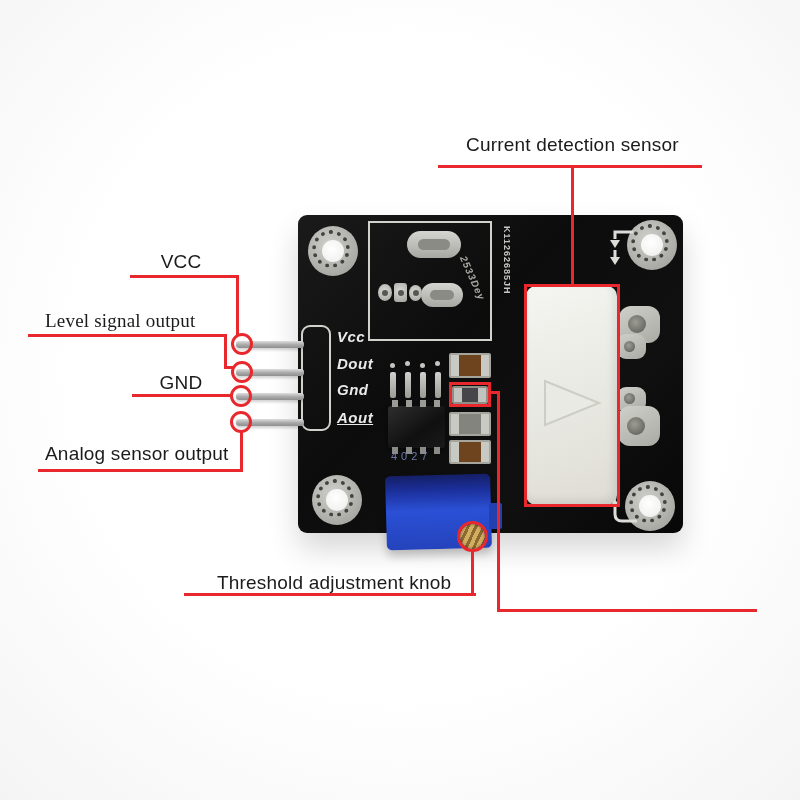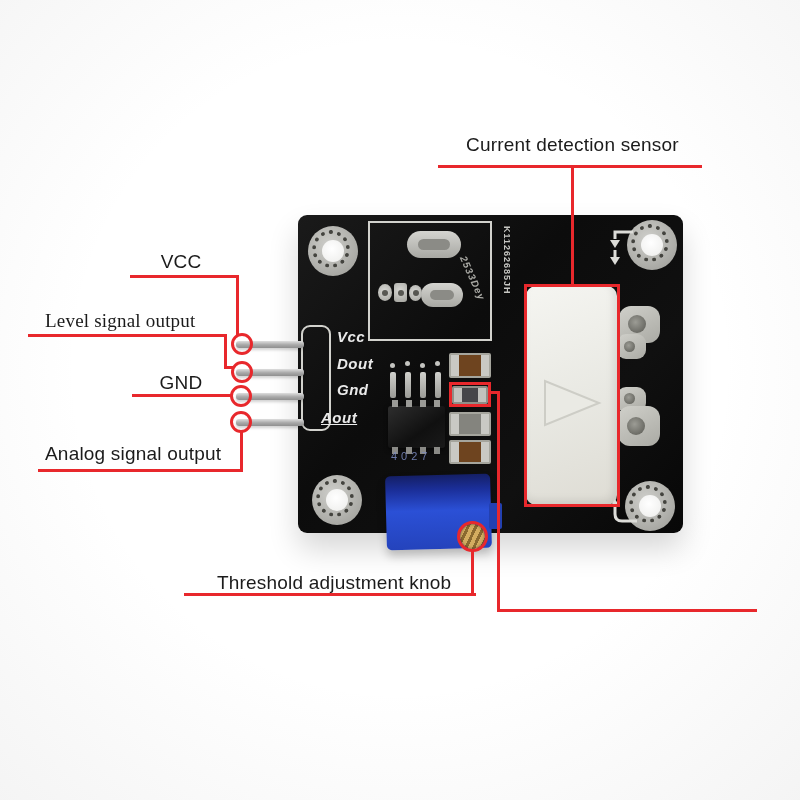--- a/index.html
+++ b/index.html
@@ -92,21 +92,21 @@
       <div class="dot"></div>
     </div>
 
   <div class="serial">K11262685JH</div>
   <div class="datecode">2533Dey</div>
 
   <div class="silk" style="left:301px;top:325px;width:30px;height:106px;border-radius:9px;"></div>
   <div class="pinlbl" style="left:337px;top:328px;">Vcc</div>
   <div class="pinlbl" style="left:337px;top:355px;text-align:center;">Dout</div>
   <div class="pinlbl" style="left:337px;top:381px;">Gnd</div>
-  <div class="pinlbl" style="left:321px;top:409px;text-decoration:underline;">Aout</div>
+  <div class="pinlbl" style="left:337px;top:409px;text-decoration:underline;">Aout</div>
 
   <div class="pinbar" style="left:236px;top:341px;"></div>
   <div class="pinbar" style="left:236px;top:369px;"></div>
   <div class="pinbar" style="left:236px;top:393px;"></div>
   <div class="pinbar" style="left:236px;top:419px;"></div>
 
   <div class="cdot" style="left:390px;top:363px;"></div>
   <div class="cdot" style="left:405px;top:361px;"></div>
   <div class="cdot" style="left:420px;top:363px;"></div>
   <div class="cdot" style="left:435px;top:361px;"></div>
@@ -185,17 +185,17 @@
   <div class="rl" style="left:571px;top:165px;width:3px;height:121px;"></div>
   <div class="rl" style="left:490px;top:391px;width:10px;height:3px;"></div>
   <div class="rl" style="left:497px;top:391px;width:3px;height:221px;"></div>
   <div class="rl" style="left:497px;top:609px;width:260px;height:3px;"></div>
   <div class="rl" style="left:184px;top:593px;width:292px;height:3px;"></div>
   <div class="rl" style="left:471px;top:551px;width:3px;height:45px;"></div>
 
   <div class="lbl" style="left:155px;top:251px;width:52px;text-align:center;">VCC</div>
   <div class="lbl" style="left:45px;top:310px;font-family:Liberation Serif, serif;">Level signal output</div>
   <div class="lbl" style="left:155px;top:372px;width:52px;text-align:center;">GND</div>
-  <div class="lbl" style="left:45px;top:443px;">Analog signal output</div>
+  <div class="lbl" style="left:45px;top:443px;">Analog sensor output</div>
   <div class="lbl" style="left:466px;top:134px;">Current detection sensor</div>
   <div class="lbl" style="left:217px;top:572px;">Threshold adjustment knob</div>
 
 </div>
 
 </body></html>

